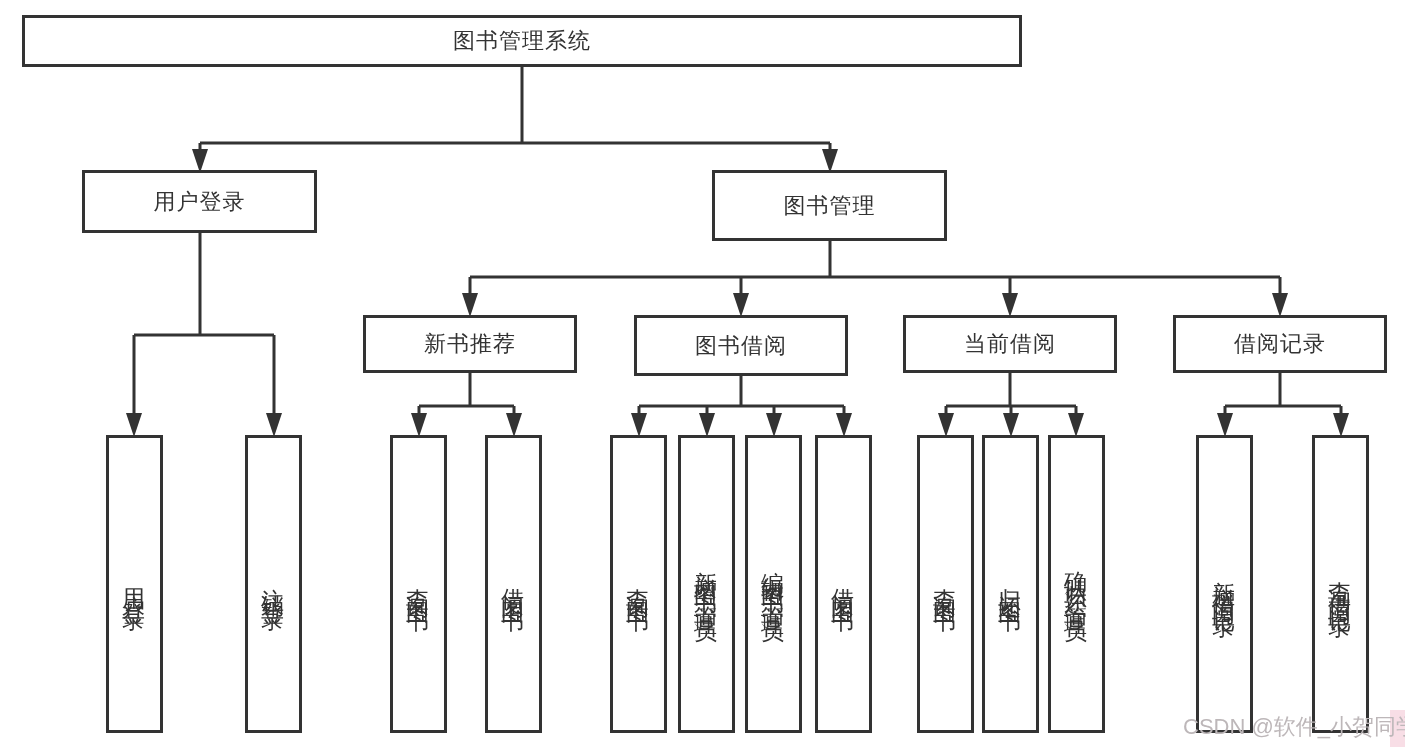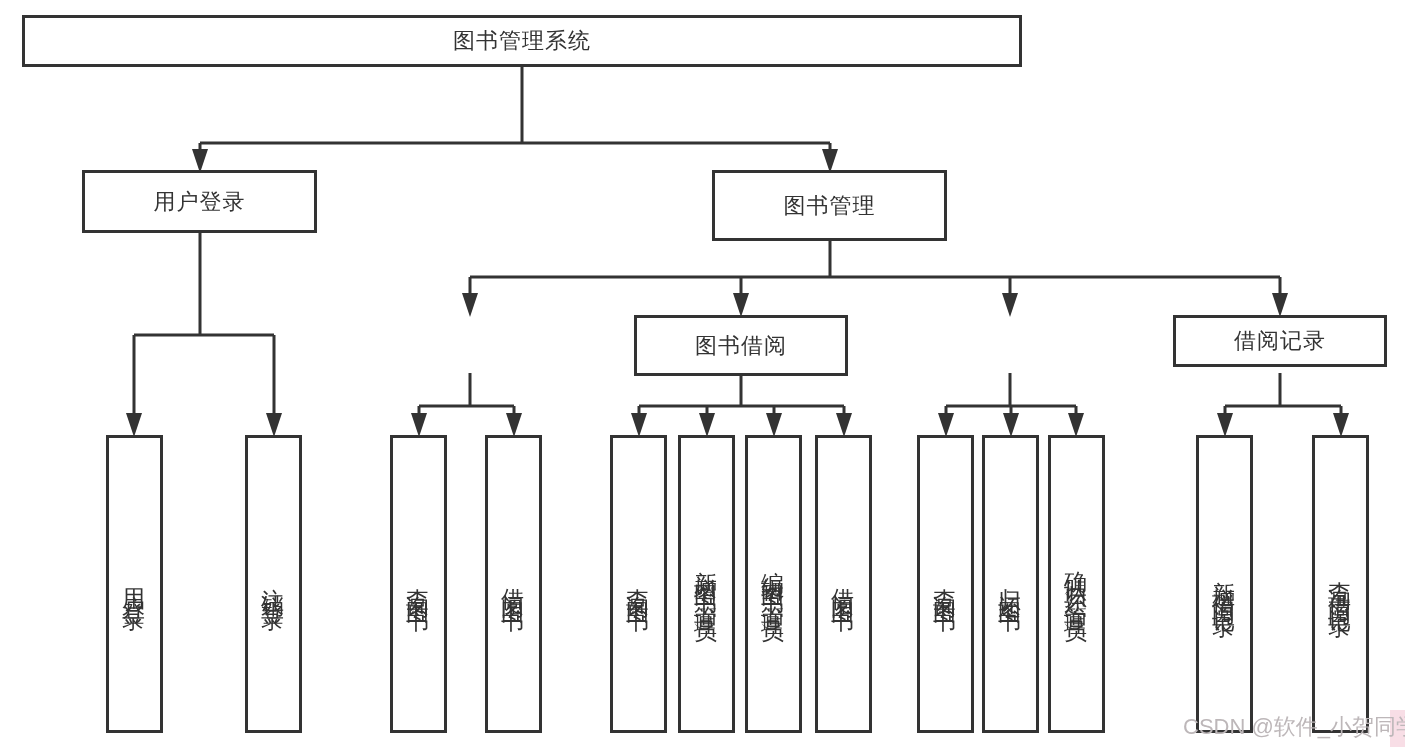--- a/index.html
+++ b/index.html
@@ -73,22 +73,24 @@
       <polygon points="1217,413 1233,413 1225,437"></polygon>
       <polygon points="1333,413 1349,413 1341,437"></polygon>
     </g>
   </svg>
 
   <div class="node h" style="left:22px;top:15px;width:1000px;height:52px;">图书管理系统</div>
 
   <div class="node h" style="left:82px;top:170px;width:235px;height:63px;">用户登录</div>
   <div class="node h" style="left:712px;top:170px;width:235px;height:71px;">图书管理</div>
 
+  <div class="node h" style="left:363px;top:315px;width:214px;height:58px;">新书推荐</div>
   <div class="node h" style="left:634px;top:315px;width:214px;height:61px;">图书借阅</div>
-  <div class="node h" style="left:1173px;top:315px;width:214px;height:52px;">借阅记录</div>
+  <div class="node h" style="left:903px;top:315px;width:214px;height:58px;">当前借阅</div>
+  <div class="node h" style="left:1173px;top:315px;width:214px;height:58px;">借阅记录</div>
 
   <div class="node v" style="left:106px;top:435px;width:57px;height:298px;">用户登录</div>
   <div class="node v" style="left:245px;top:435px;width:57px;height:298px;">注销登录</div>
 
   <div class="node v" style="left:390px;top:435px;width:57px;height:298px;">查询图书</div>
   <div class="node v" style="left:485px;top:435px;width:57px;height:298px;">借阅图书</div>
 
   <div class="node v" style="left:610px;top:435px;width:57px;height:298px;">查询图书</div>
   <div class="node v" style="left:678px;top:435px;width:57px;height:298px;">新增图书（管理员）</div>
   <div class="node v" style="left:745px;top:435px;width:57px;height:298px;">编辑图书（管理员）</div>

